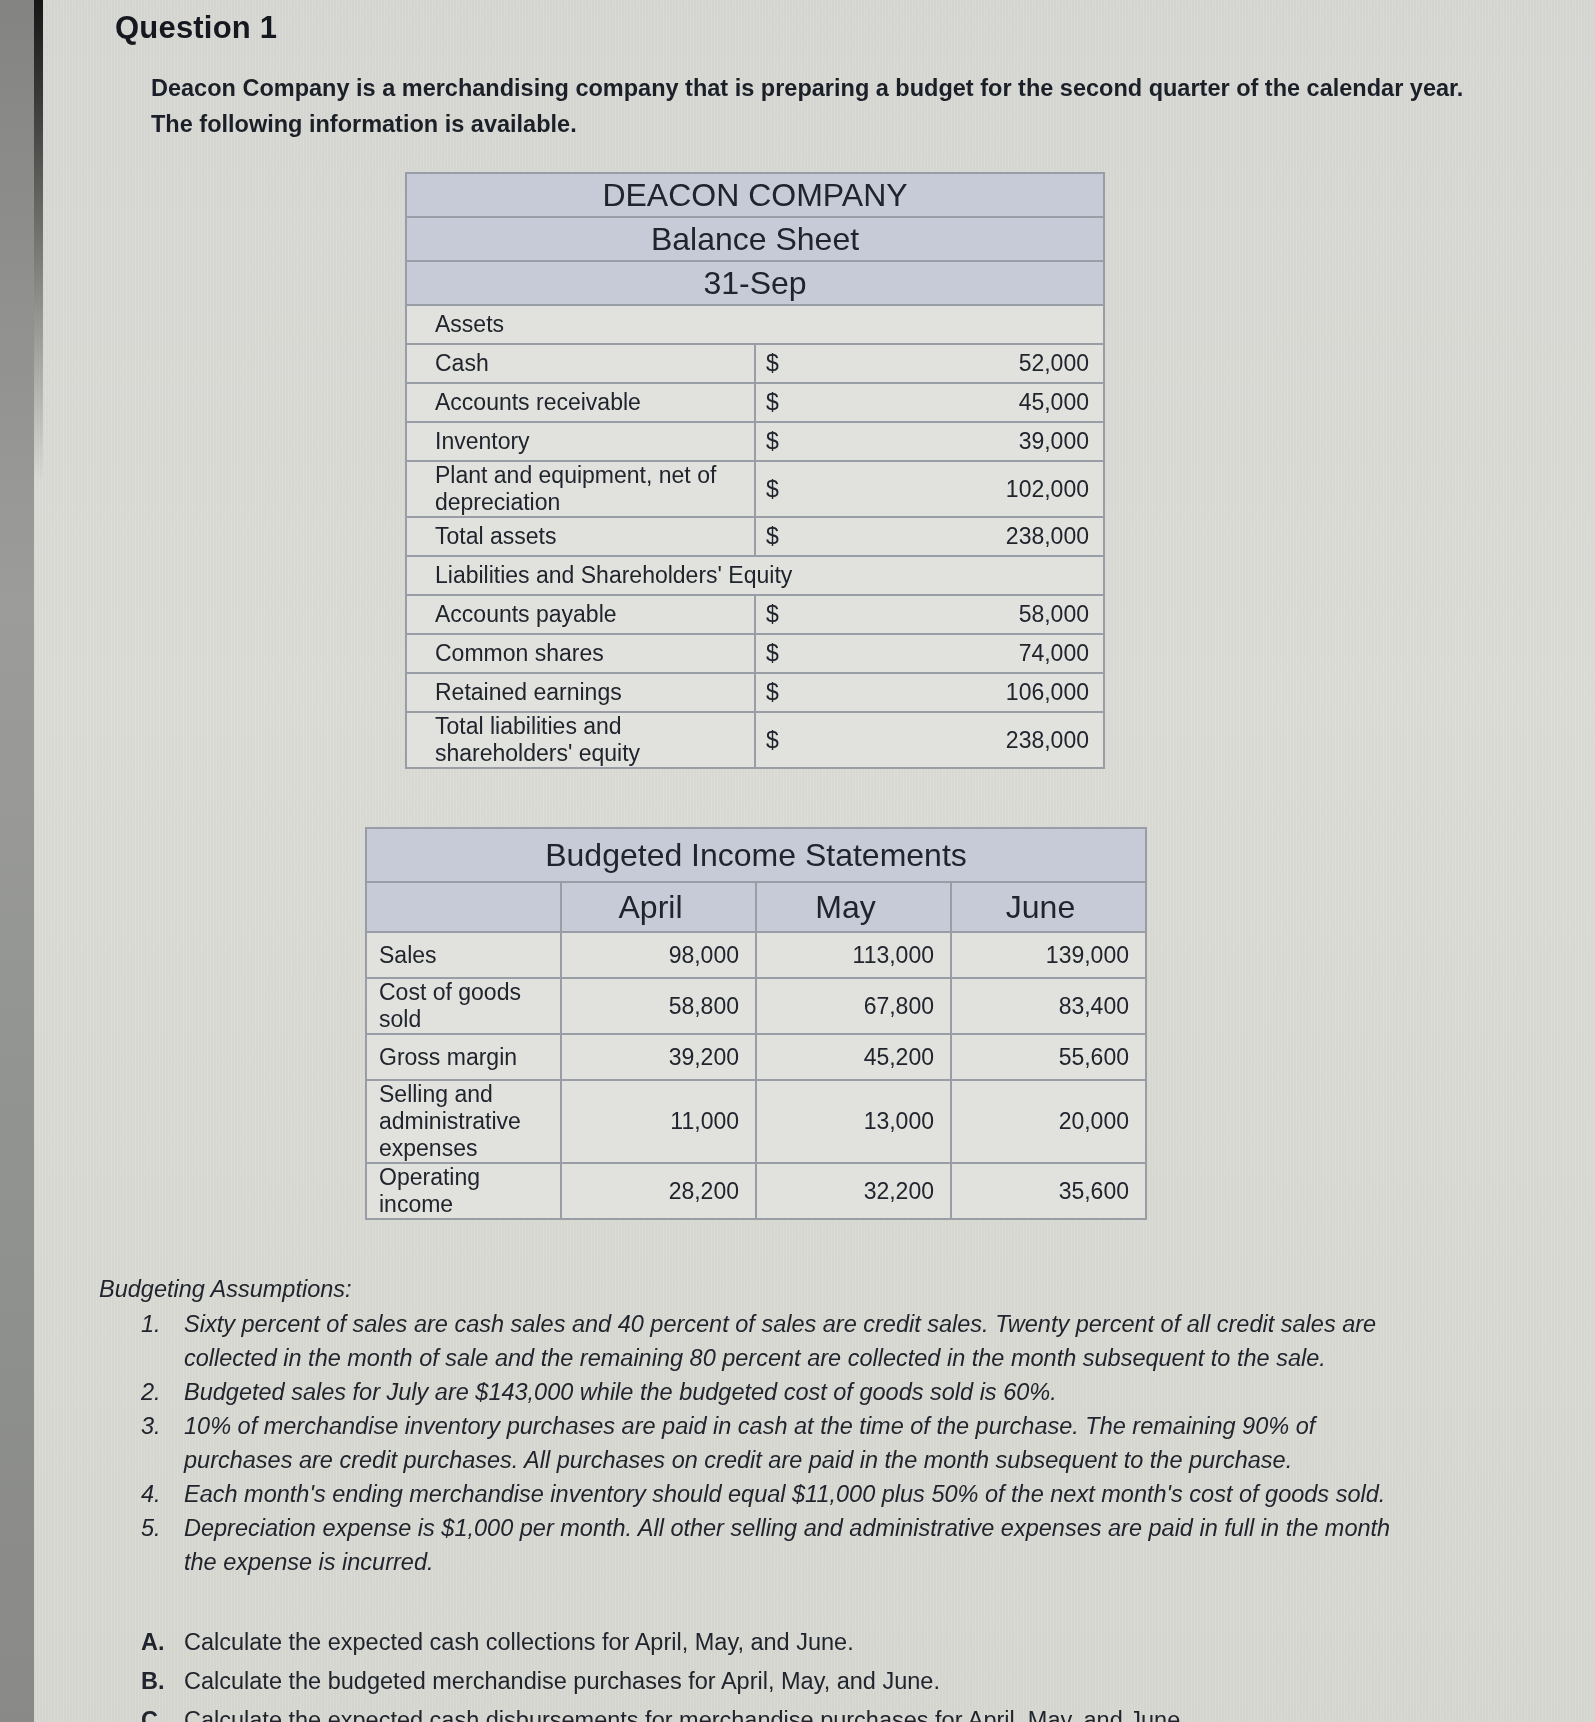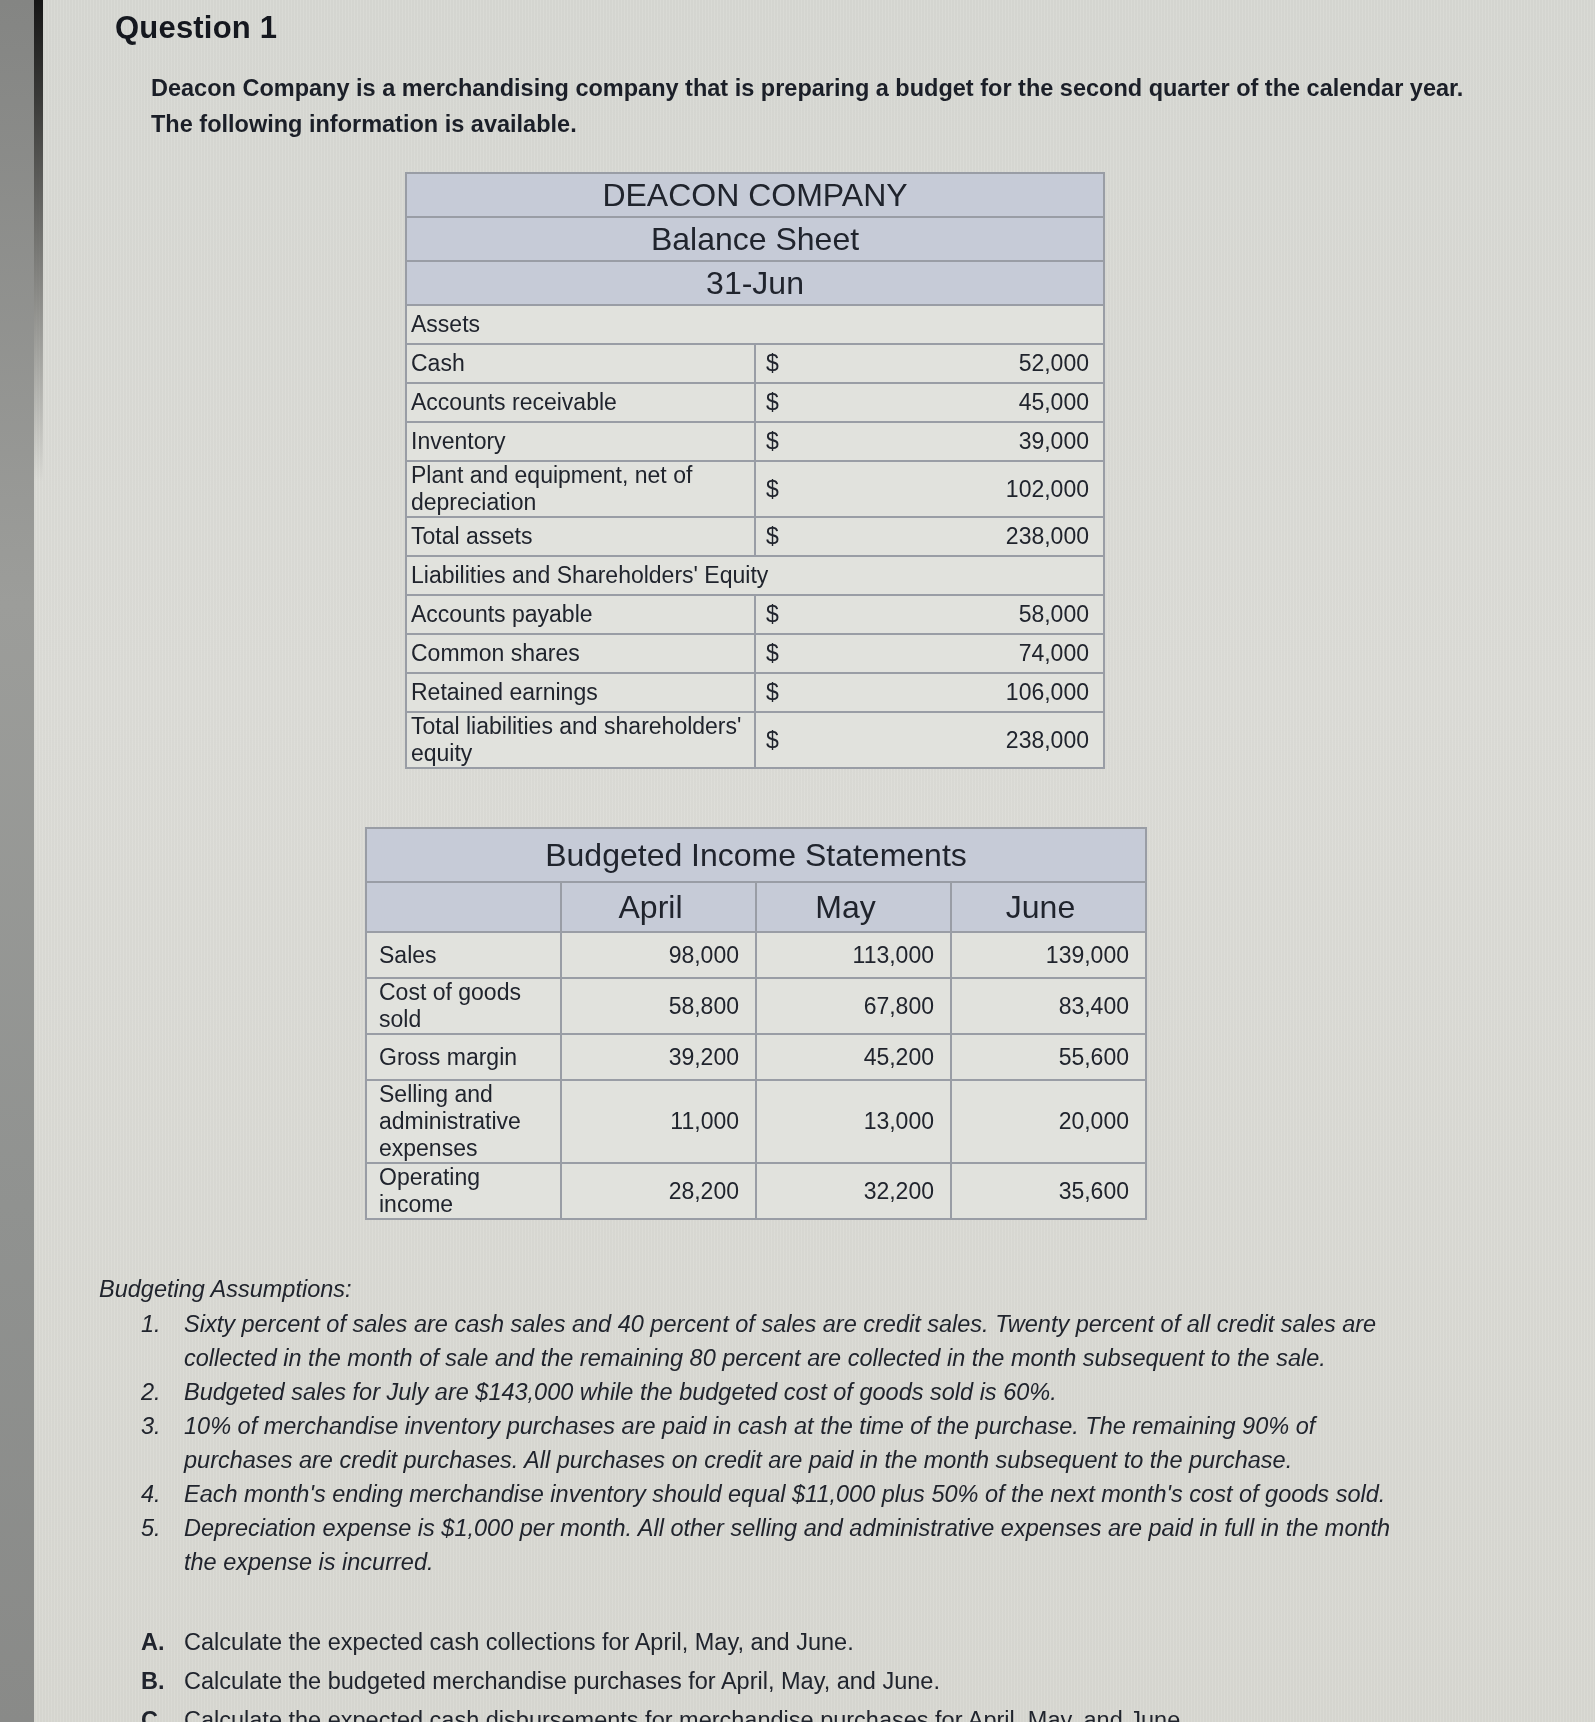--- a/index.html
+++ b/index.html
@@ -40,21 +40,21 @@
     font-size:23px; color:#20242d;
     background:#e1e2dd;
     padding:0;
   }
   .hdr { background:#c6cbd7; text-align:center; font-size:32px; }
 
   
   .bs-table { margin:30px 0 0 290px; width:700px; }
   .bs-table td.hdr { height:42px; }
   .bs-table td { height:37px; }
-  .bs-table .lbl { padding-left:4px; width:530px;margin-left:28px; }
+  .bs-table .lbl { padding-left:28px; width:530px;margin-left:28px; }
   .bs-table .val { width:170px; }
   .bs-table .val .cellflex { display:flex; justify-content:space-between; align-items:center; padding:0 14px 0 10px; }
 
   
   .is-table { margin:58px 16px 0 250px; width:782px; }
   .is-table td.title { height:52px; }
   .is-table td.colhdr { height:48px; }
   .is-table td { height:44px; }
   .is-table .lbl { padding-left:12px; width:508px; }
   .is-table .num { width:88px; text-align:right; padding-right:16px; }
@@ -87,21 +87,21 @@
 
     <table class="bs-table">
       <tbody>
         <tr>
           <td class="hdr" colspan="2">DEACON COMPANY</td>
         </tr>
         <tr>
           <td class="hdr" colspan="2">Balance Sheet</td>
         </tr>
         <tr>
-          <td class="hdr" colspan="2">31-Jun</td>
+          <td class="hdr" colspan="2">31-Sep</td>
         </tr>
 
         <tr>
           <td class="lbl" colspan="2">Assets</td>
         </tr>
         <tr>
           <td class="lbl">Cash</td>
           <td class="val">
               <div class="cellflex">
                 <span>$</span>

